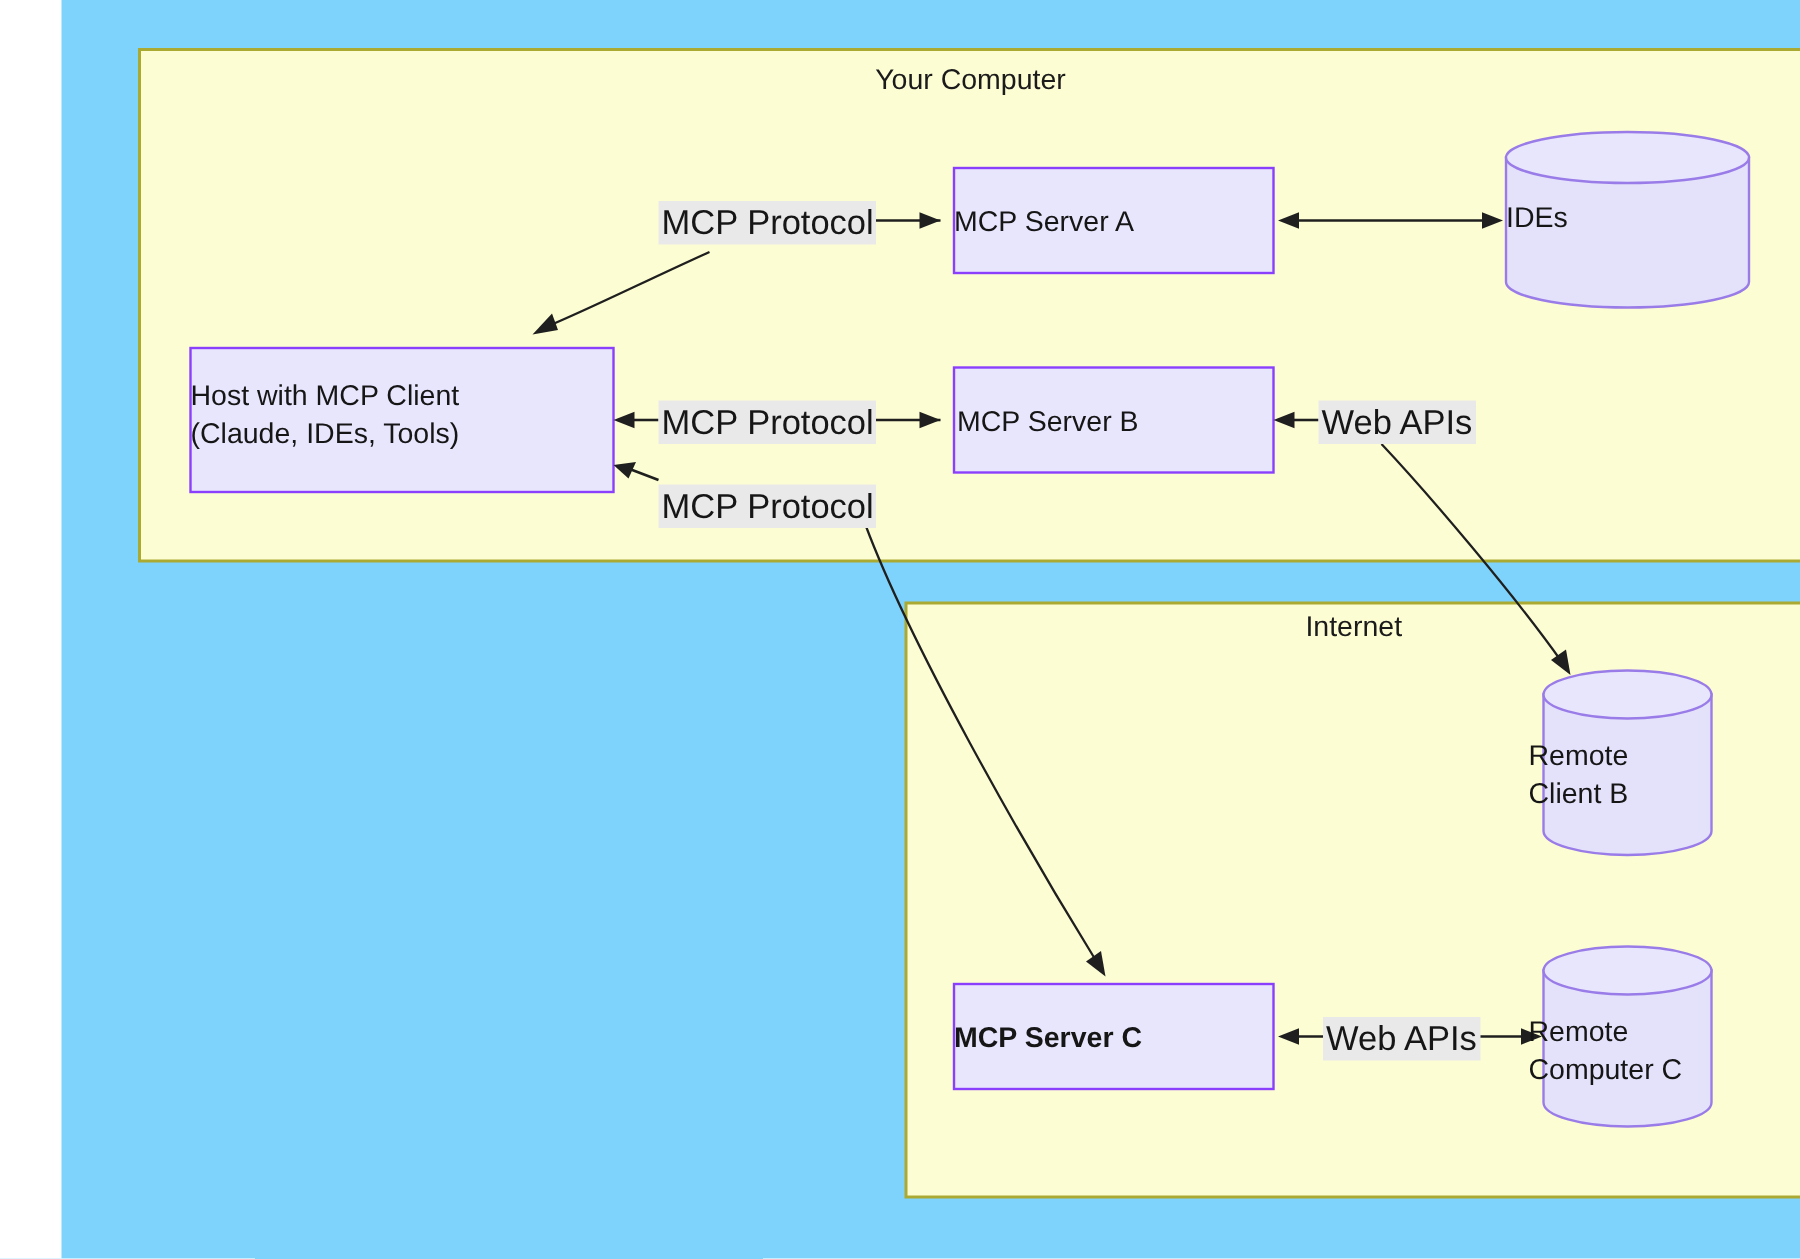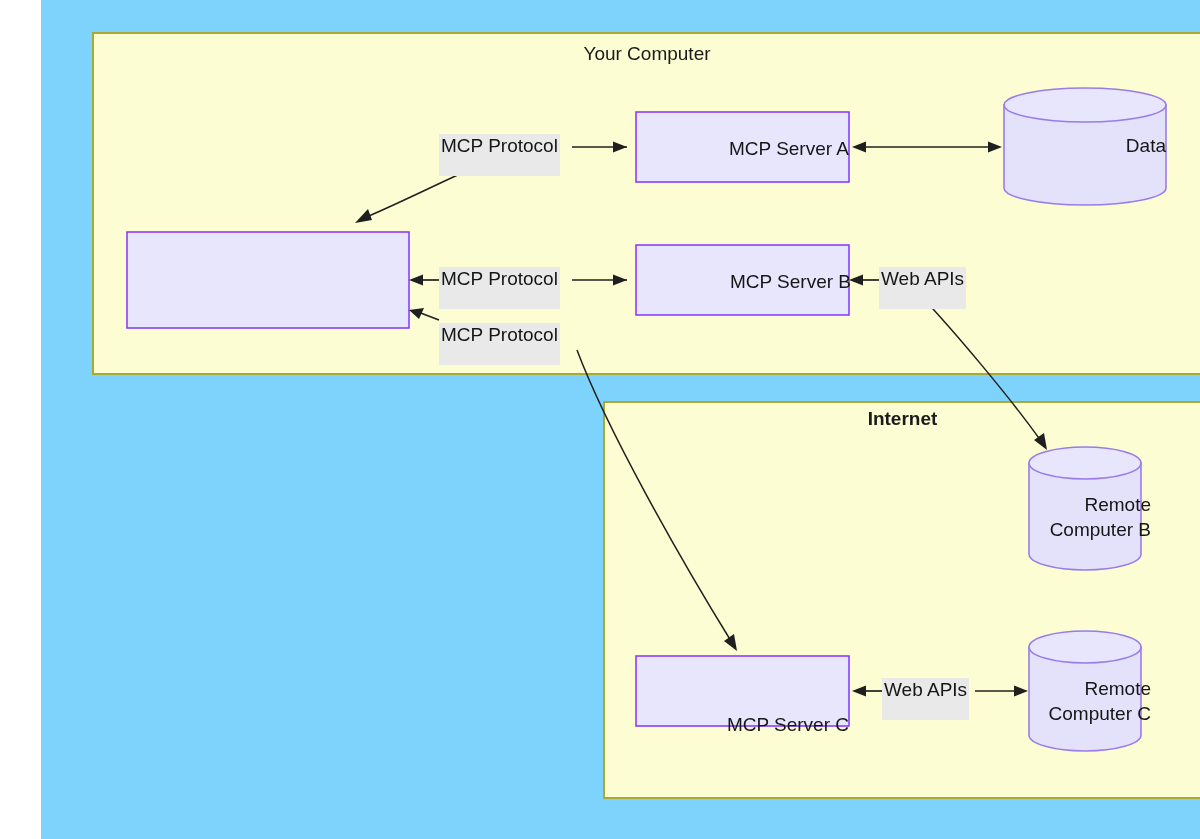--- a/index.html
+++ b/index.html
@@ -64,31 +64,31 @@
     font-size: 19px;
     color: #1b1b1b;
     white-space: nowrap;
     text-align: center;
     line-height: 1;
   }
   .node-label {
     position: absolute;
     font-size: 19px;
     color: #161616;
-    text-align: right;
+    text-align: left;
     line-height: 1.34;
     white-space: nowrap;
     pointer-events: none;
   }
   .edge-label {
     position: absolute;
-    font-size: 19px;
+    font-size: 23px;
     color: #161616;
     background: #e9e9e9;
-    padding: 2px 2px 20px 2px;
+    padding: 2px 2px 3px 2px;
     white-space: nowrap;
     line-height: 1.05;
   }
 </style>
 </head>
 <body>
 
 <div id="diagram-root">
 
   <svg id="diagram-svg" viewBox="0 0 1200 839">
@@ -156,36 +156,40 @@
       <path class="edge-line" d="M820,691 L841,691"></path>
       <path class="edge-line" d="M934,691 L978,691"></path>
       <polygon class="arrow-head" points="811,691 825,685.5 825,696.5"></polygon>
       <polygon class="arrow-head" points="987,691 973,685.5 973,696.5"></polygon>
     </g>
 
   </svg>
 
   <div class="container-title" style="left:52px; top:44px; width:1108px;">Your Computer</div>
 
-  <div class="container-title" style="left:563px; top:409px; width:597px;font-weight:bold;">Internet</div>
-
+  <div class="container-title" style="left:563px; top:409px; width:597px;">Internet</div>
+
+  <div class="node-label" style="left:86px; top:252px; width:282px;">
+    <div>Host with MCP Client</div>
+    <div>(Claude, IDEs, Tools)</div>
+  </div>
 
   <div class="node-label" style="left:595px; top:136px; width:213px;">MCP Server A</div>
 
   <div class="node-label" style="left:597px; top:269px; width:213px;">MCP Server B</div>
 
-  <div class="node-label" style="left:595px; top:712px; width:213px;">MCP Server C</div>
+  <div class="node-label" style="left:595px; top:680px; width:213px;font-weight:bold;">MCP Server C</div>
 
   <div class="node-label" style="left:963px; top:133px; width:162px;">
-    <div>Data</div>
+    <div>IDEs</div>
   </div>
 
   <div class="node-label" style="left:978px; top:492px; width:132px;">
     <div>Remote</div>
-    <div>Computer B</div>
+    <div>Client B</div>
   </div>
 
   <div class="node-label" style="left:978px; top:676px; width:132px;">
     <div>Remote</div>
     <div>Computer C</div>
   </div>
 
   <div class="edge-label" style="left:398px; top:134px;">MCP Protocol</div>
 
   <div class="edge-label" style="left:398px; top:267px;">MCP Protocol</div>

